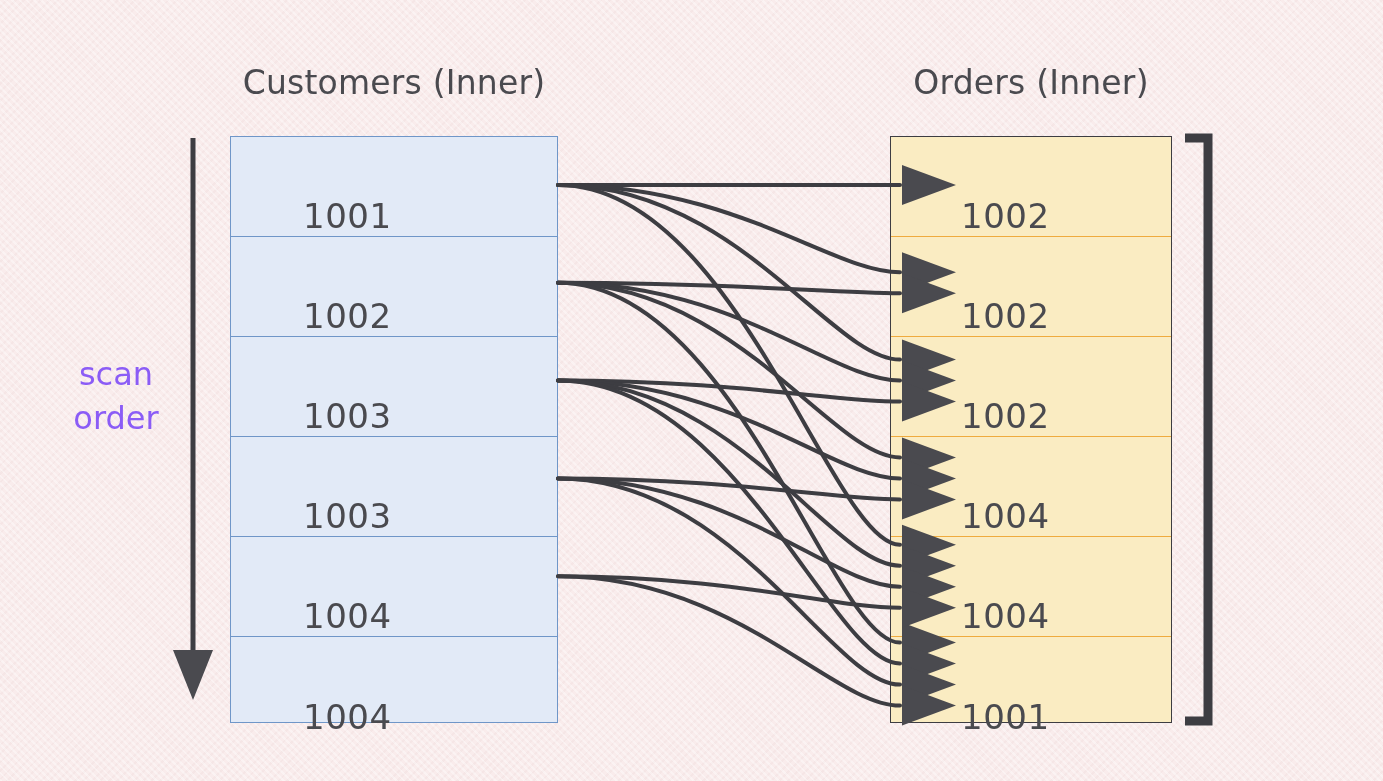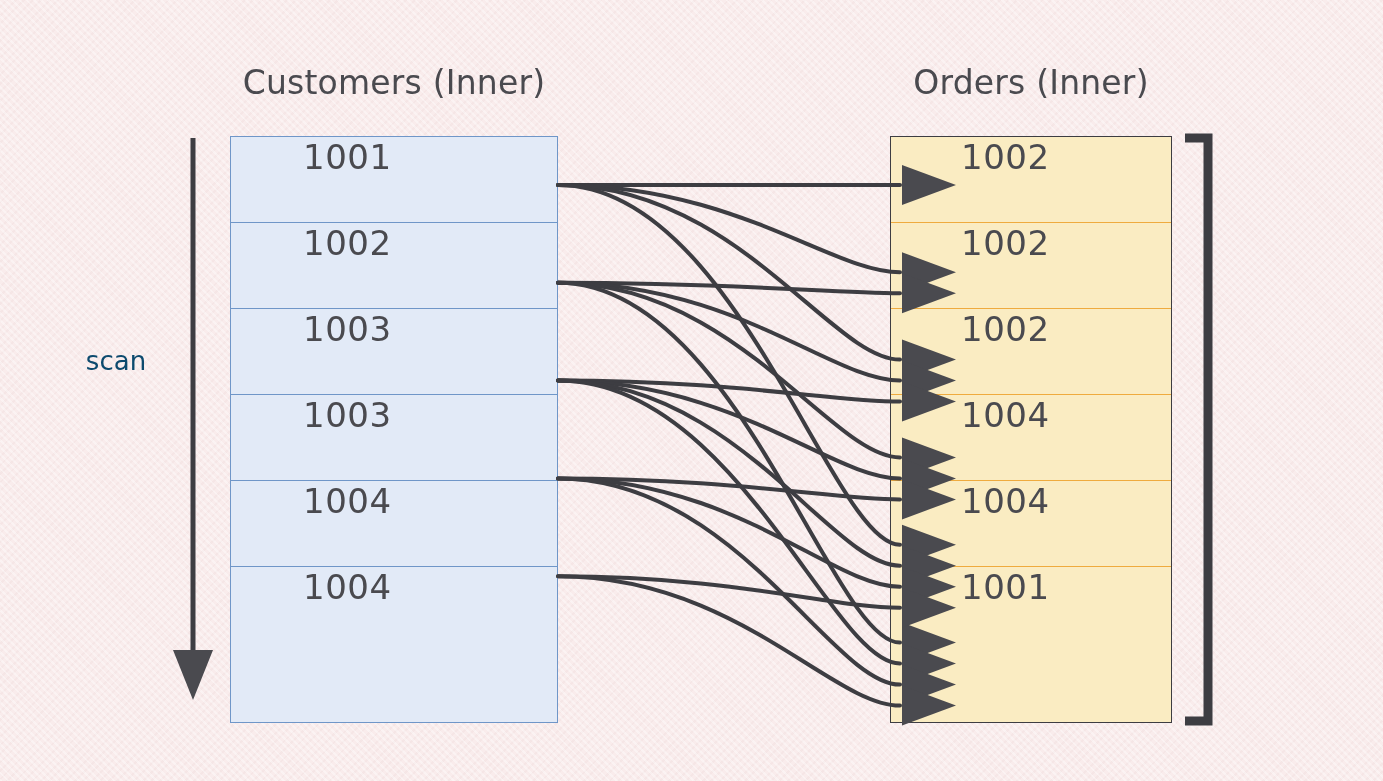--- a/index.html
+++ b/index.html
@@ -48,66 +48,67 @@
   }
   #table-orders {
     left: 890px; top: 136px;
     width: 282px; height: 587px;
     border: 1.8px solid #3d3d42;
     background: #faecc2;
   }
   .row {
     position: relative;
     box-sizing: border-box;
-    height: 86px;
+    height: 100px;
     display: flex;
-    align-items: flex-start;
+    align-items: flex-end;
   }
   #table-customers .row { border-bottom: 1.5px solid #6f96c8; }
   #table-customers .row:last-child { border-bottom: none; }
   #table-orders .row { border-bottom: 1.5px solid #efab3e; }
   #table-orders .row:last-child { border-bottom: none; }
 
   .cell-value {
     font-size: 34px;
     color: #4a4a4f;
     letter-spacing: 0.5px;
     white-space: nowrap;
   }
   #table-customers .cell-value { margin-left: 72px; }
   #table-orders .cell-value { margin-left: 70px; }
 
   .scan-label {
     position: absolute;
     left: 40px;
-    top: 344px;
+    top: 352px;
     width: 152px;
     text-align: center;
-    font-size: 26px;
+    font-size: 32px;
     line-height: 1.38;
-    color: #0c4a6e;
+    color: #8b5cf6;
   }
   svg.overlay {
     position: absolute;
     left: 0; top: 0;
     width: 1383px; height: 781px;
     overflow: visible;
     pointer-events: none;
   }
 </style>
 </head>
 <body>
 
 <div id="canvas"></div>
 
 <div class="title" id="title-customers">Customers (Inner)</div>
 <div class="title" id="title-orders">Orders (Inner)</div>
 
 <div class="scan-label">
   <div>scan</div>
+  <div>order</div>
 </div>
 
 <div class="table" id="table-customers">
   <div class="row">
     <span class="cell-value">1001</span>
   </div>
   <div class="row">
     <span class="cell-value">1002</span>
   </div>
   <div class="row">

